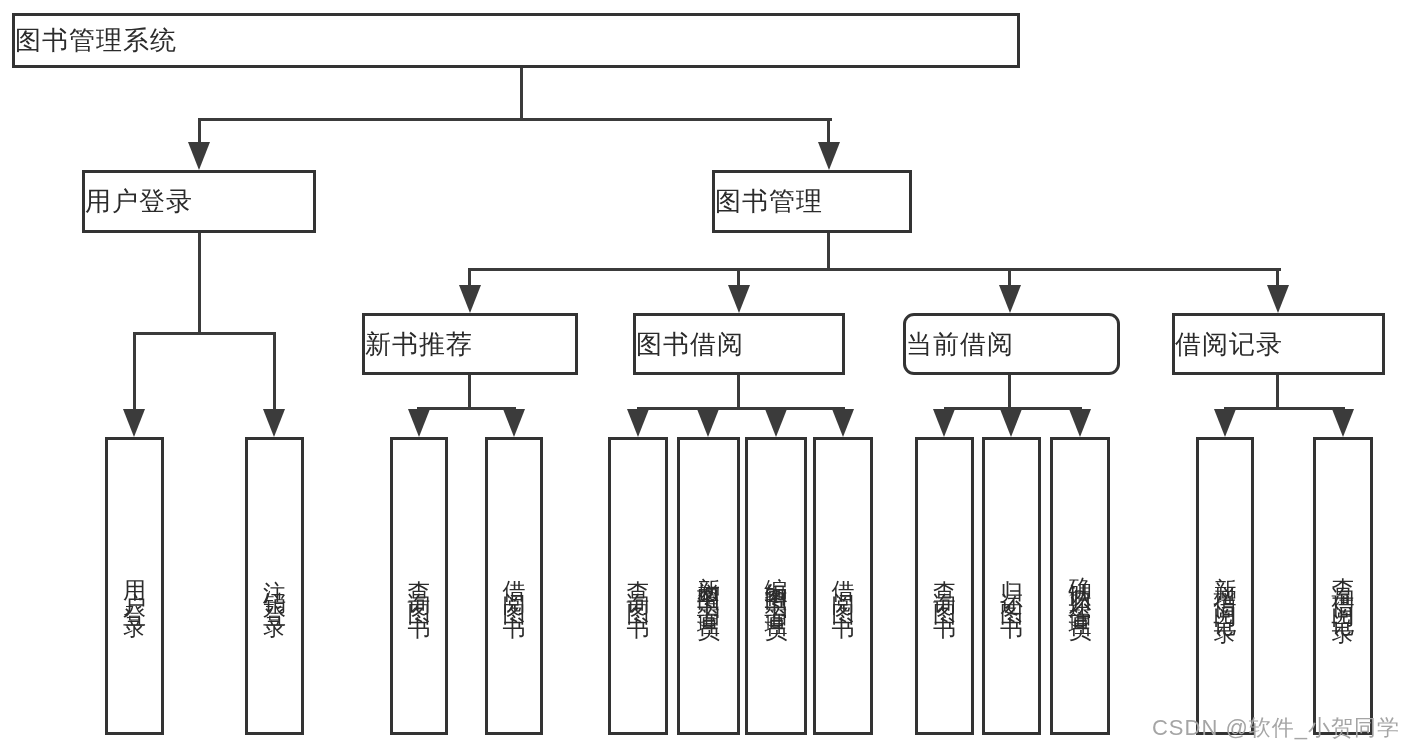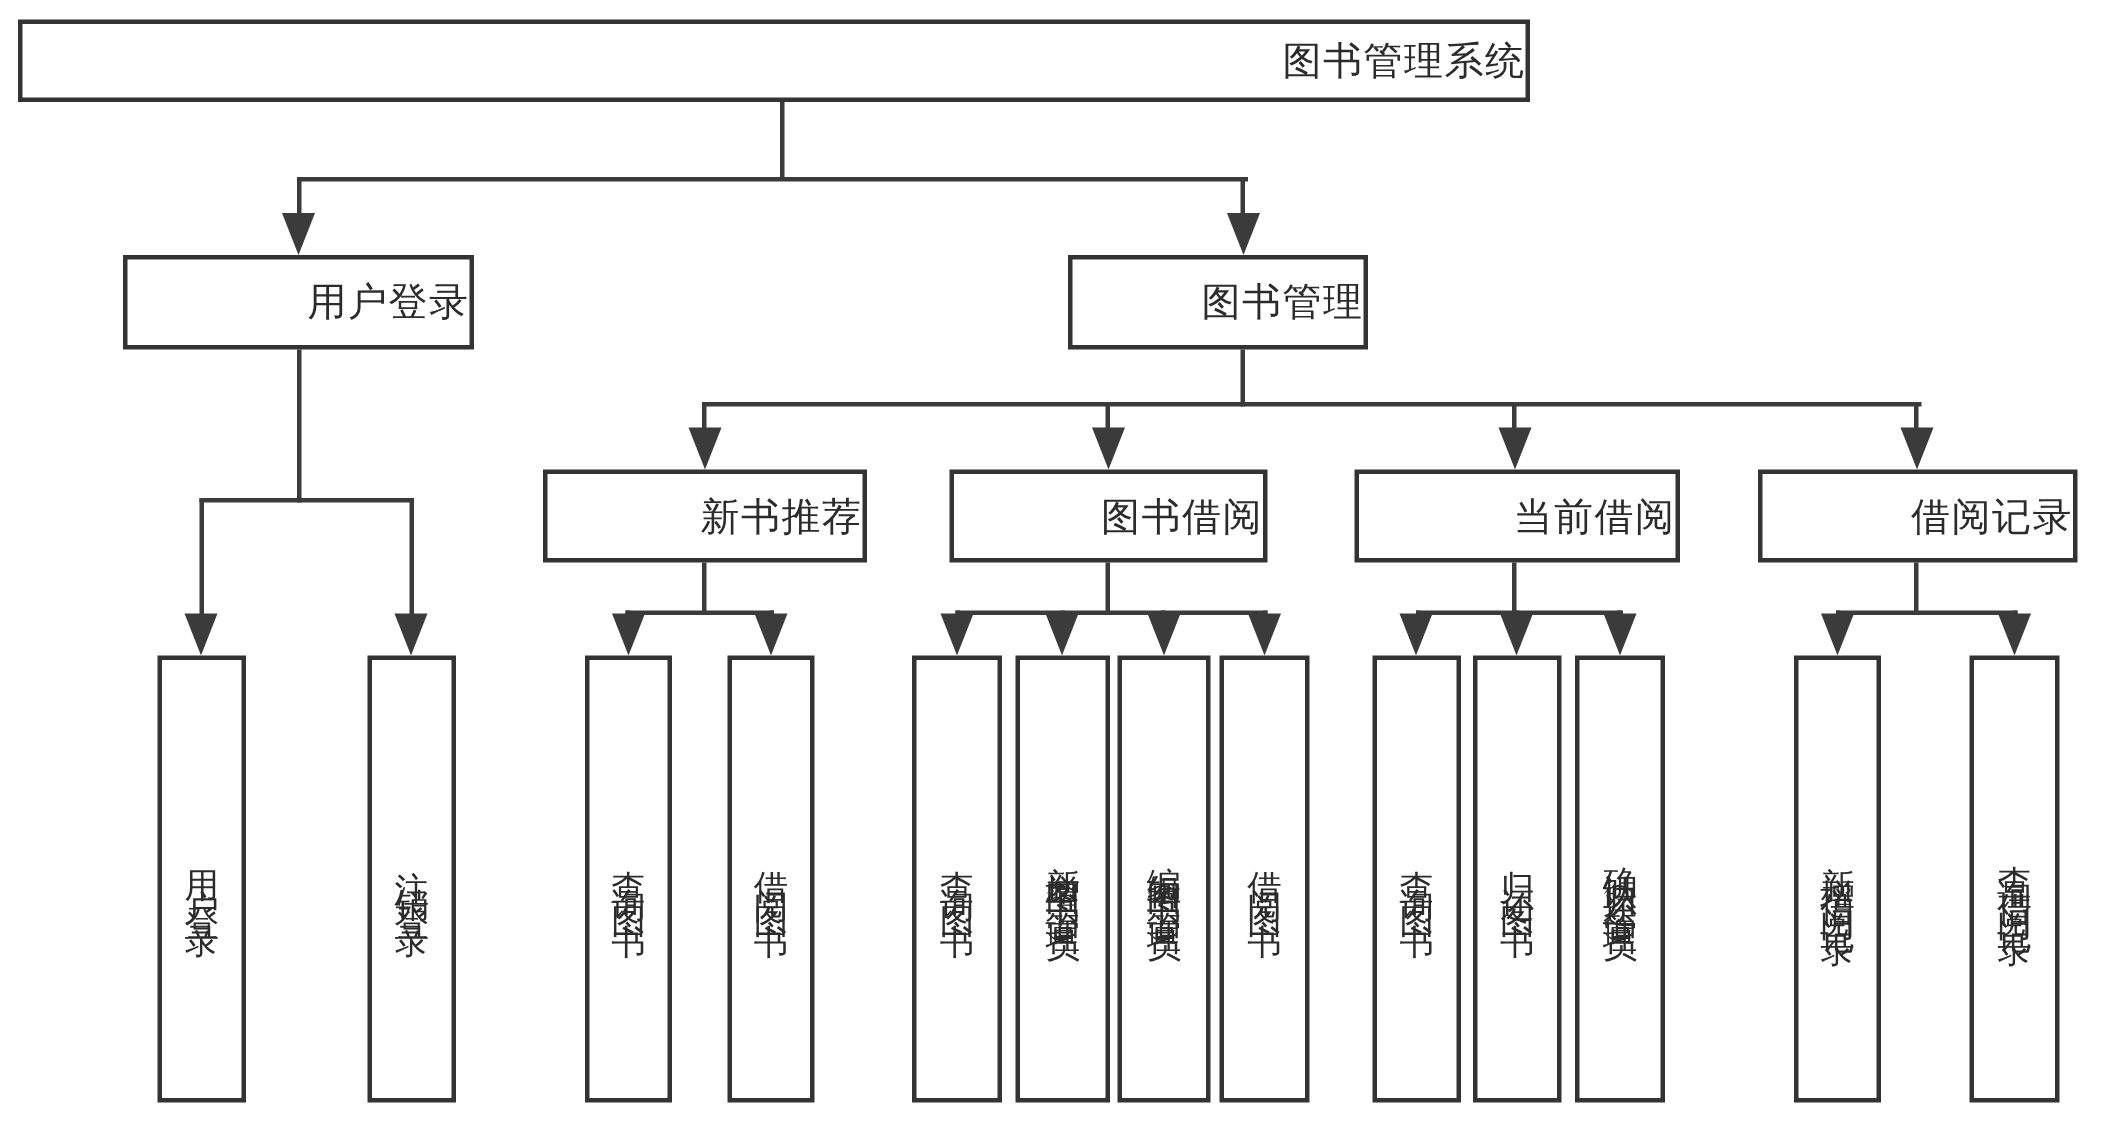--- a/index.html
+++ b/index.html
@@ -6,21 +6,21 @@
   .canvas {
     position:relative; width:1405px; height:747px;
     background:#ffffff; overflow:hidden;
     font-family:"Liberation Sans","DejaVu Sans",sans-serif;
     color:#2b2b2b;
   }
   
   .hbox {
     position:absolute; box-sizing:border-box;
     border:3px solid #333333; background:#ffffff;
-    display:flex; align-items:center; justify-content:flex-end;
+    display:flex; align-items:center; justify-content:flex-start;
     font-size:26px; letter-spacing:1px; white-space:nowrap;
   }
   
   .vbox {
     position:absolute; box-sizing:border-box;
     border:3px solid #333333; background:#ffffff;
     display:flex; align-items:center; justify-content:center;
     font-size:23px;
   }
   .vbox .vtext {
@@ -93,21 +93,21 @@
   <div class="arrow" style="left:999px;  top:285px;"></div>
   <div class="vline" style="left:1276px; top:268px; height:22px;"></div>
   <div class="arrow" style="left:1267px; top:285px;"></div>
 
   <div class="hbox" style="left:633px; top:313px; width:212px; height:62px;">
     <span>图书借阅</span>
   </div>
   <div class="hbox" style="left:362px; top:313px; width:216px; height:62px;">
     <span>新书推荐</span>
   </div>
-  <div class="hbox" style="left:903px; top:313px; width:217px; height:62px;">
+  <div class="hbox" style="left:903px; top:313px; width:217px; height:62px;border-radius:11px;">
     <span>当前借阅</span>
   </div>
   <div class="hbox" style="left:1172px; top:313px; width:213px; height:62px;">
     <span>借阅记录</span>
   </div>
 
   <div class="vline" style="left:468px; top:375px; height:35px;"></div>
   <div class="hline" style="left:417px; top:407px; width:99px;"></div>
   <div class="vline" style="left:417px; top:407px; height:8px;"></div>
   <div class="arrow" style="left:408px; top:409px;"></div>
@@ -171,14 +171,15 @@
   <div class="vline" style="left:1342px; top:407px; height:8px;"></div>
   <div class="arrow" style="left:1332px; top:409px;"></div>
 
   <div class="vbox" style="left:1196px; top:437px; width:58px; height:298px;">
     <span class="vtext ls6">新增借阅记录</span>
   </div>
   <div class="vbox" style="left:1313px; top:437px; width:60px; height:298px;">
     <span class="vtext ls6">查询借阅记录</span>
   </div>
 
+  <div class="watermark">CSDN @软件_小贺同学</div>
 
 </div>
 
 </body></html>

